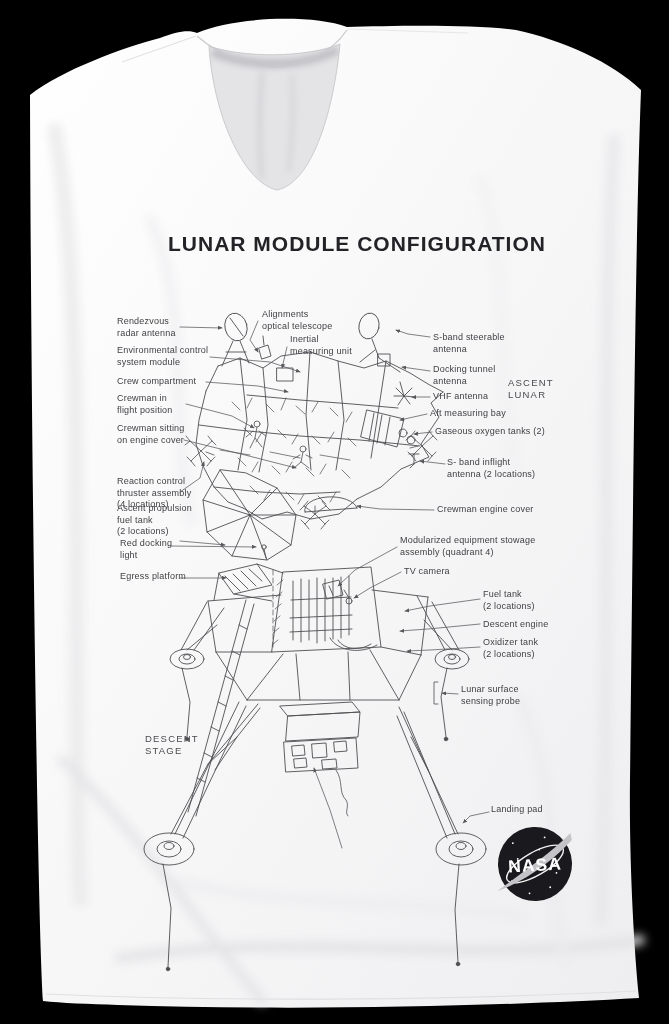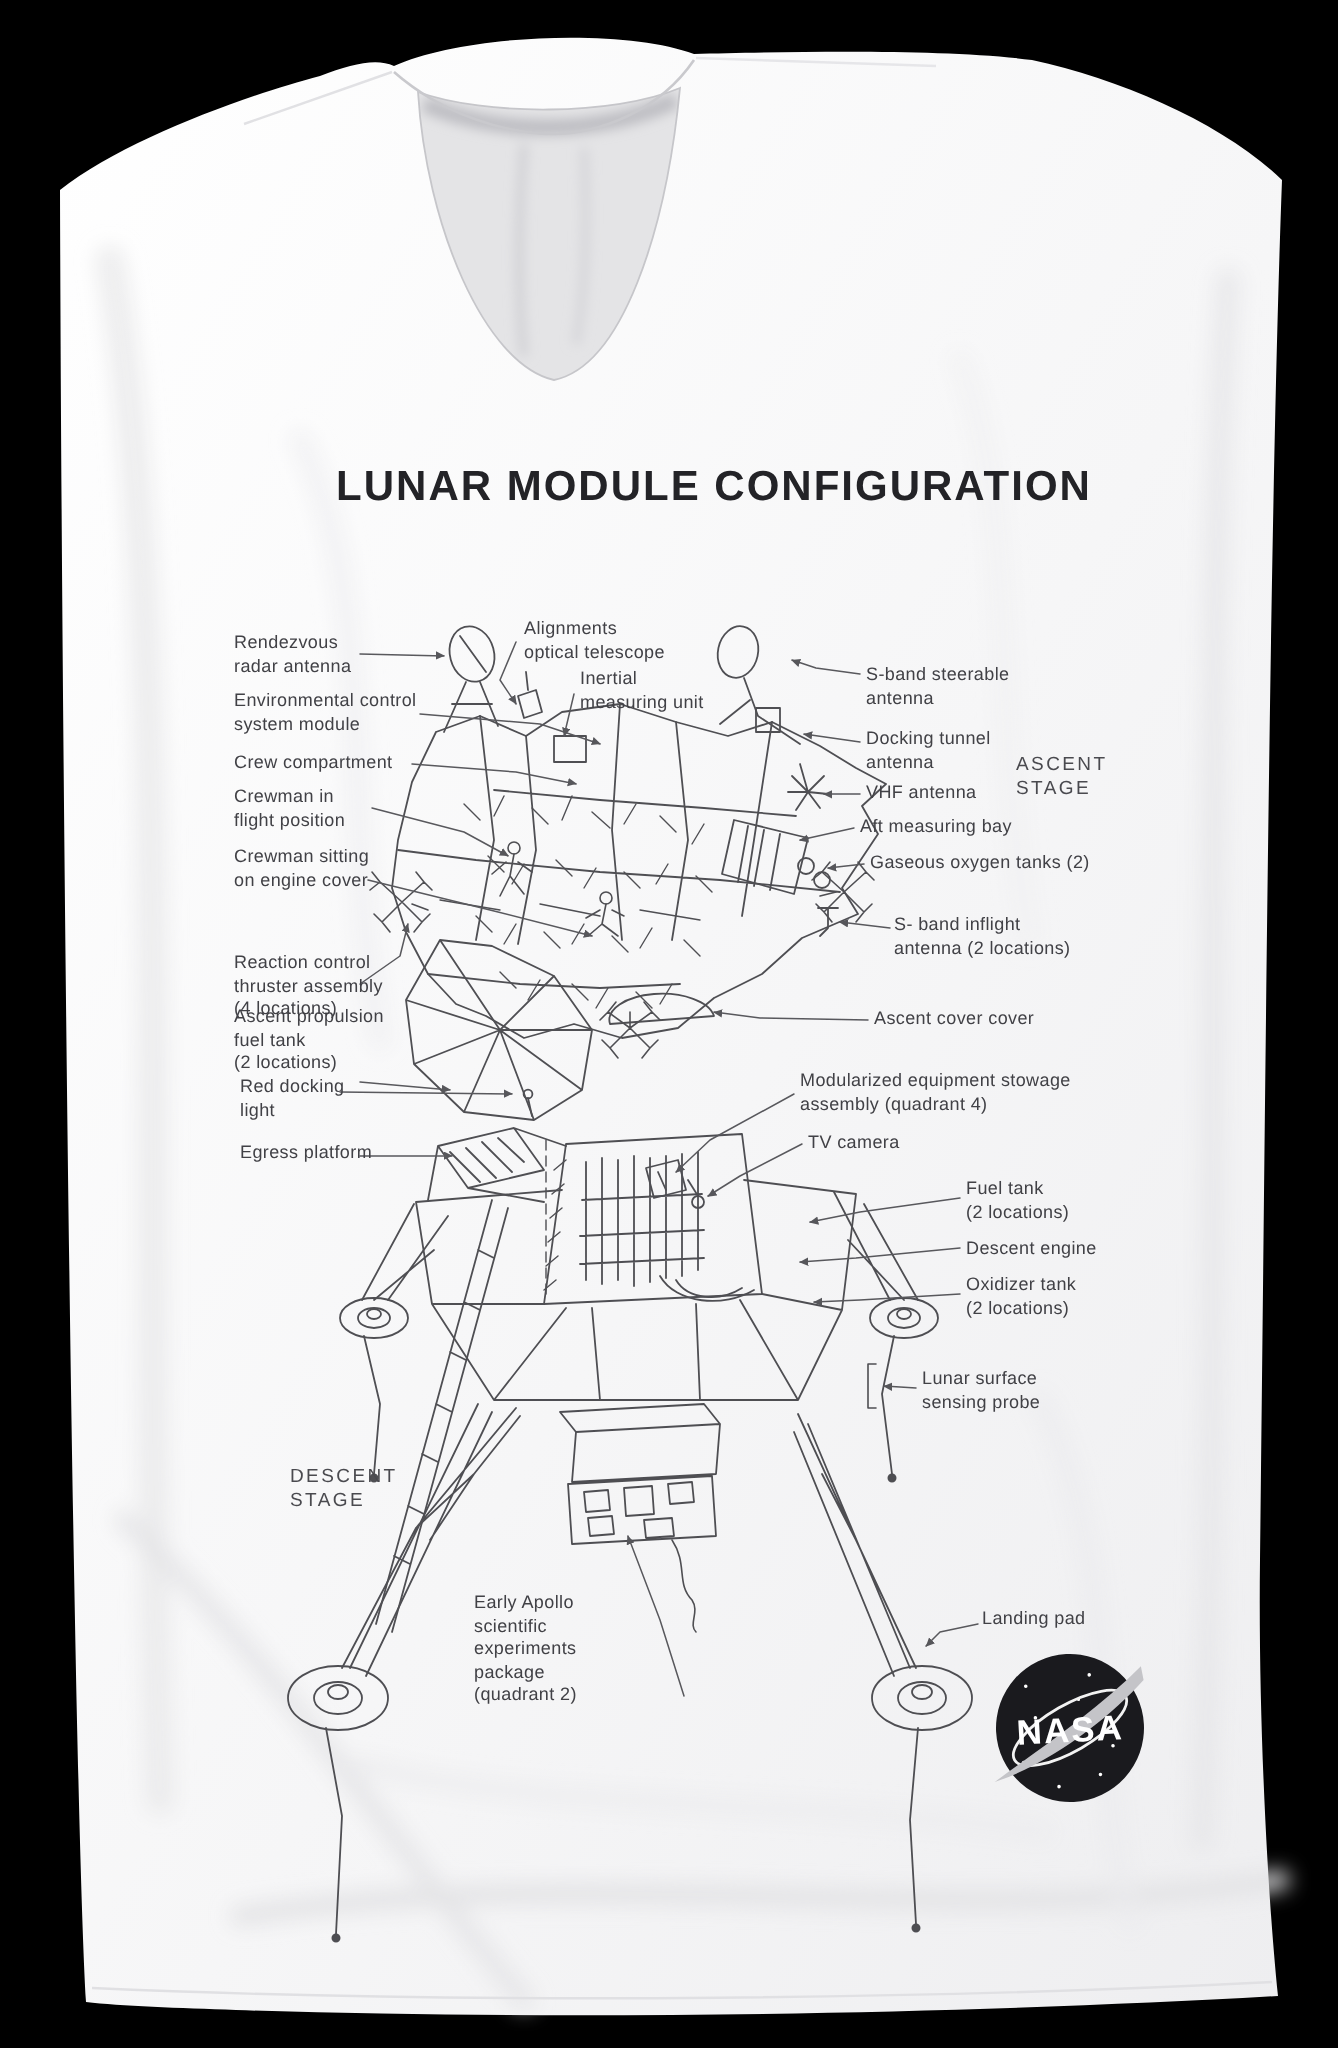--- a/index.html
+++ b/index.html
@@ -307,37 +307,32 @@
 
   <div class="lbl" style="left:433px;top:332px">S-band steerable
 antenna</div>
   <div class="lbl" style="left:433px;top:364px">Docking tunnel
 antenna</div>
   <div class="lbl" style="left:433px;top:391px">VHF antenna</div>
   <div class="lbl" style="left:430px;top:408px">Aft measuring bay</div>
   <div class="lbl" style="left:435px;top:426px">Gaseous oxygen tanks (2)</div>
   <div class="lbl" style="left:447px;top:457px">S- band inflight
 antenna (2 locations)</div>
-  <div class="lbl" style="left:437px;top:504px">Ascent cover cover</div>
+  <div class="lbl" style="left:437px;top:504px">Crewman engine cover</div>
   <div class="lbl" style="left:400px;top:535px">Modularized equipment stowage
 assembly (quadrant 4)</div>
   <div class="lbl" style="left:404px;top:566px">TV camera</div>
   <div class="lbl" style="left:483px;top:589px">Fuel tank
 (2 locations)</div>
   <div class="lbl" style="left:483px;top:619px">Descent engine</div>
   <div class="lbl" style="left:483px;top:637px">Oxidizer tank
 (2 locations)</div>
   <div class="lbl" style="left:461px;top:684px">Lunar surface
 sensing probe</div>
   <div class="lbl" style="left:491px;top:804px">Landing pad</div>
 
   <div class="stage" style="left:508px;top:377px">ASCENT
-STAGE</div>
+LUNAR</div>
   <div class="stage" style="left:145px;top:733px">DESCENT
 STAGE</div>
-  <div class="lbl" style="left:237px;top:796px">Early Apollo
-scientific
-experiments
-package
-(quadrant 2)</div>
 </div>
 
 </div>
 
 </body></html>

